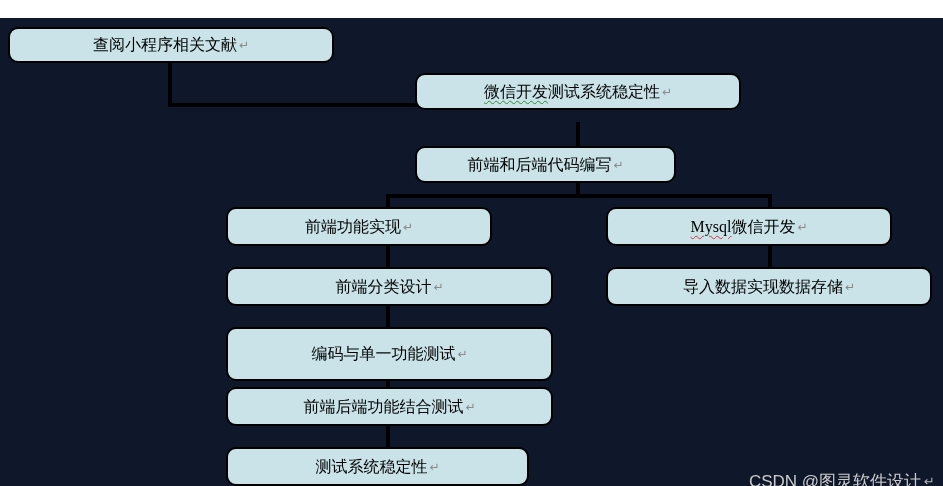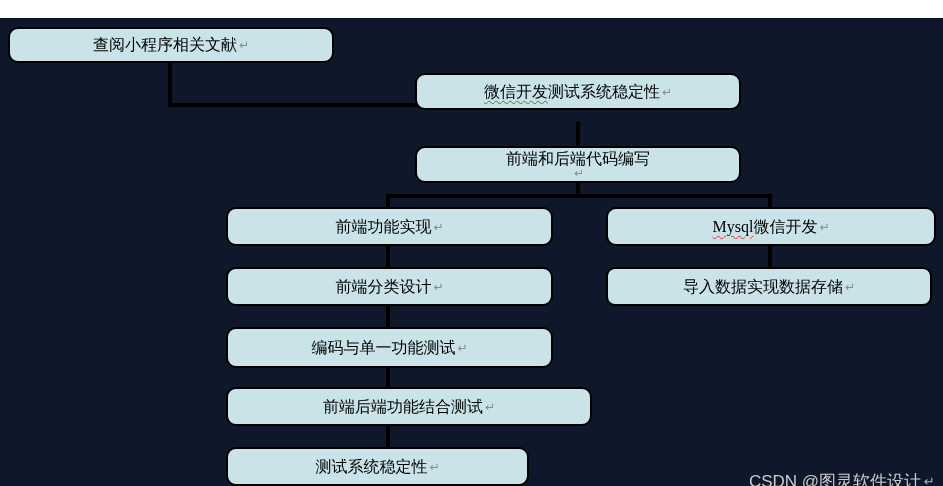--- a/index.html
+++ b/index.html
@@ -89,52 +89,52 @@
     <span class="label">查阅小程序相关文献</span>
       <span class="pmark">↵</span>
   </div>
 
   <div class="node" style="left:415px; top:55px; width:326px; height:37px;">
     <span class="label wavy-green">微信开发</span>
       <span class="label">测试系统稳定性</span>
       <span class="pmark">↵</span>
   </div>
 
-  <div class="node" style="left:415px; top:128px; width:326px; height:37px;flex-direction:column;">
+  <div class="node" style="left:415px; top:128px; width:261px; height:37px;">
     <span class="label">前端和后端代码编写</span>
       <span class="pmark">↵</span>
   </div>
 
-  <div class="node" style="left:226px; top:189px; width:327px; height:39px;">
+  <div class="node" style="left:226px; top:189px; width:266px; height:39px;">
     <span class="label">前端功能实现</span>
       <span class="pmark">↵</span>
   </div>
 
-  <div class="node" style="left:606px; top:189px; width:330px; height:39px;">
+  <div class="node" style="left:606px; top:189px; width:286px; height:39px;">
     <span class="label wavy-red">Mysql</span>
       <span class="label"> 微信开发</span>
       <span class="pmark">↵</span>
   </div>
 
   <div class="node" style="left:226px; top:249px; width:327px; height:39px;">
     <span class="label">前端分类设计</span>
       <span class="pmark">↵</span>
   </div>
 
-  <div class="node" style="left:606px; top:249px; width:326px; height:39px;border-radius:9px;">
+  <div class="node" style="left:606px; top:249px; width:326px; height:39px;">
     <span class="label">导入数据实现数据存储</span>
       <span class="pmark">↵</span>
   </div>
 
-  <div class="node" style="left:226px; top:309px; width:327px; height:41px;">
+  <div class="node" style="left:226px; top:309px; width:327px; height:54px;">
     <span class="label">编码与单一功能测试</span>
       <span class="pmark">↵</span>
   </div>
 
-  <div class="node" style="left:226px; top:369px; width:366px; height:39px;">
+  <div class="node" style="left:226px; top:369px; width:327px; height:39px;">
     <span class="label">前端后端功能结合测试</span>
       <span class="pmark">↵</span>
   </div>
 
   <div class="node" style="left:226px; top:429px; width:303px; height:39px;">
     <span class="label">测试系统稳定性</span>
       <span class="pmark">↵</span>
   </div>
 
   <div class="watermark">

